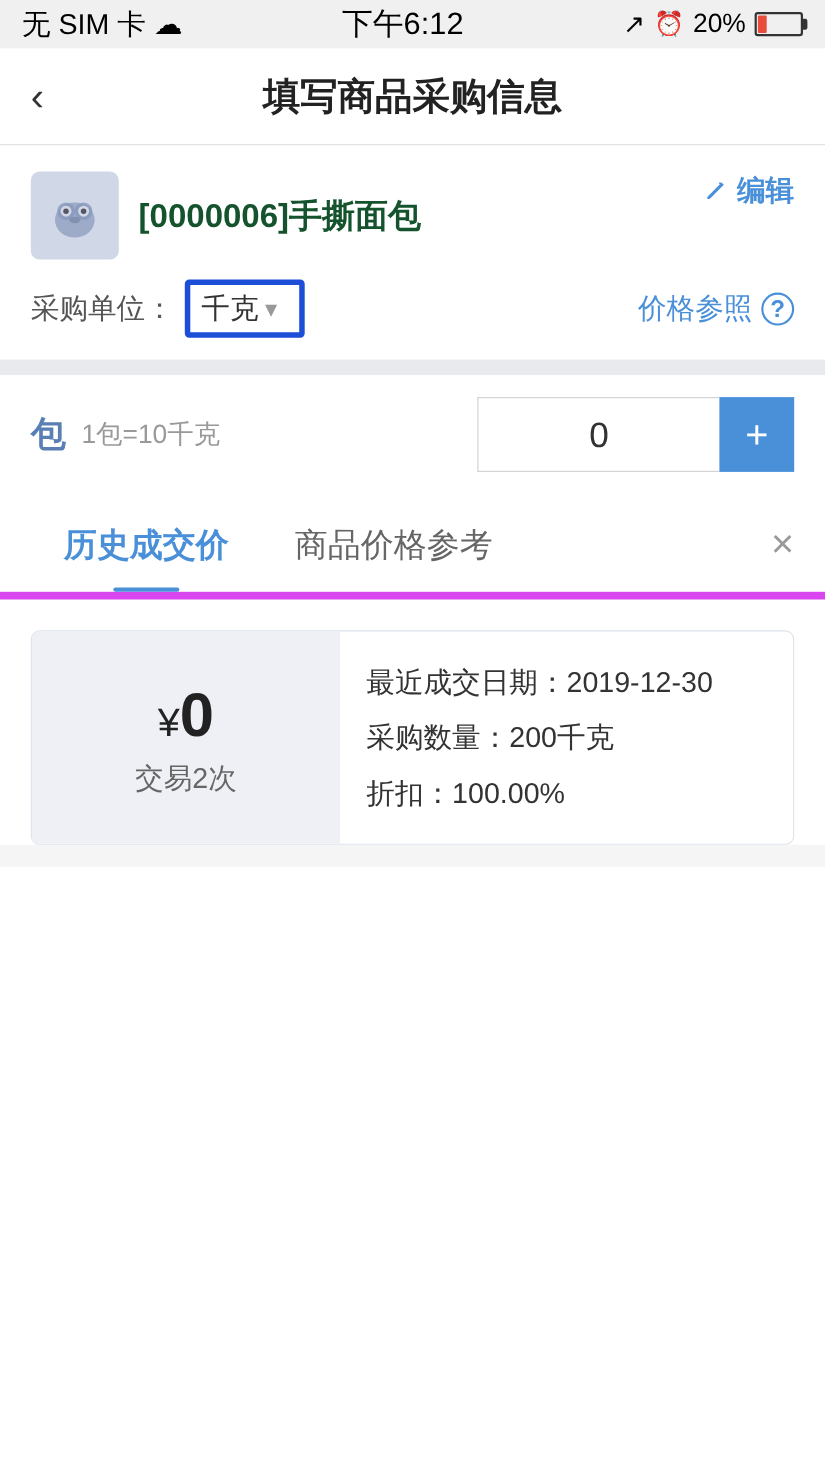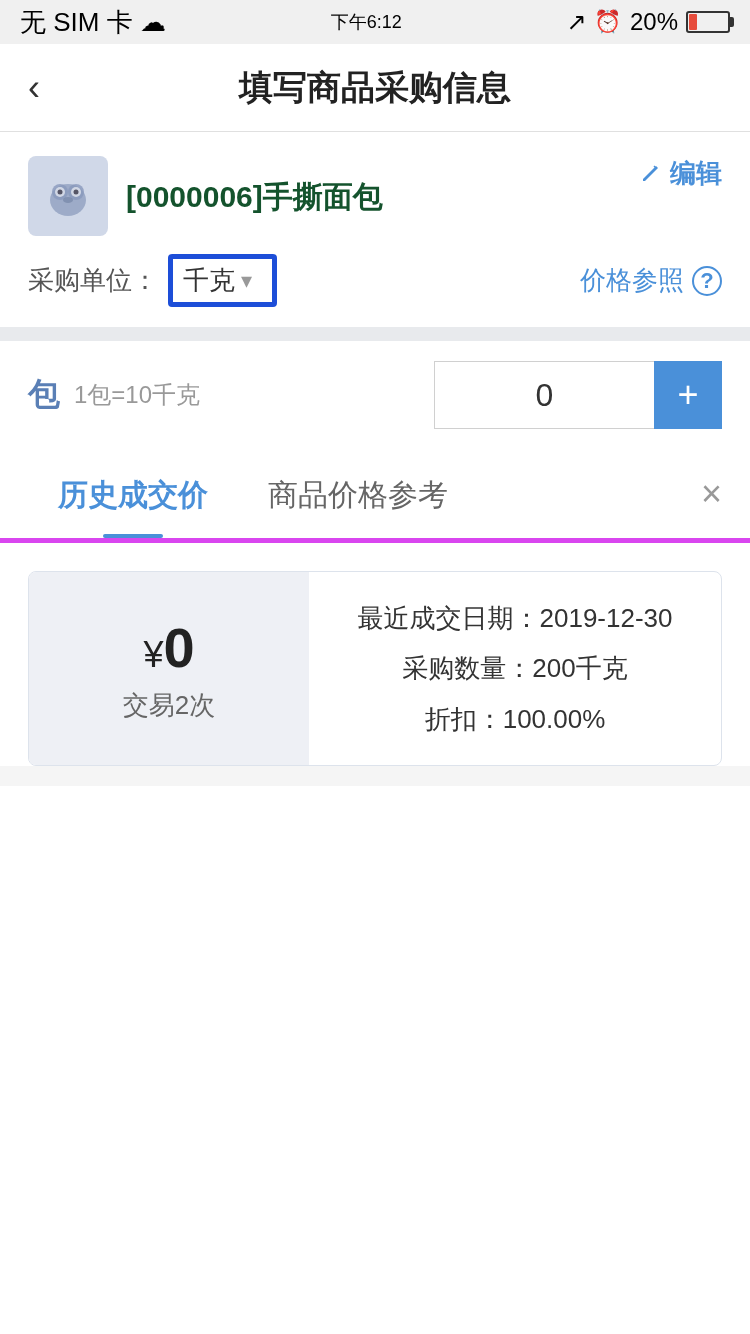--- a/index.html
+++ b/index.html
@@ -18,21 +18,21 @@
       height: 44px;
       background: #f0f0f0;
       display: flex;
       align-items: center;
       justify-content: space-between;
       padding: 0 20px;
       font-size: 26px;
       font-weight: 500;
     }
     .status-left { display: flex; align-items: center; gap: 10px; }
-    .status-center { font-size: 18px; font-weight: 500; }
+    .status-center { font-size: 28px; font-weight: 500; }
     .status-right { display: flex; align-items: center; gap: 8px; font-size: 24px; }
     .battery-icon {
       display: inline-block;
       width: 44px;
       height: 22px;
       border: 2px solid #333;
       border-radius: 3px;
       position: relative;
     }
     .battery-icon::after {
@@ -241,21 +241,21 @@
     }
 
     
     .tabs-section {
       background: #fff;
       margin-top: 0;
     }
     .tabs-header {
       display: flex;
       align-items: center;
-      border-bottom: 5px solid #d946ef;
+      border-bottom: 7px solid #d946ef;
       padding: 0 28px;
       position: relative;
     }
     .tab-item {
       font-size: 30px;
       padding: 26px 30px 22px;
       cursor: pointer;
       position: relative;
       color: #666;
     }
@@ -309,21 +309,20 @@
       font-size: 26px;
       color: #666;
       margin-top: 8px;
     }
     .history-card-right {
       flex: 1;
       padding: 28px 24px;
       display: flex;
       flex-direction: column;
       gap: 14px;
-      text-align: center;
     }
     .history-detail-row {
       font-size: 26px;
       color: #333;
       line-height: 1.4;
     }
 
     
     .white-space {
       background: #fff;

